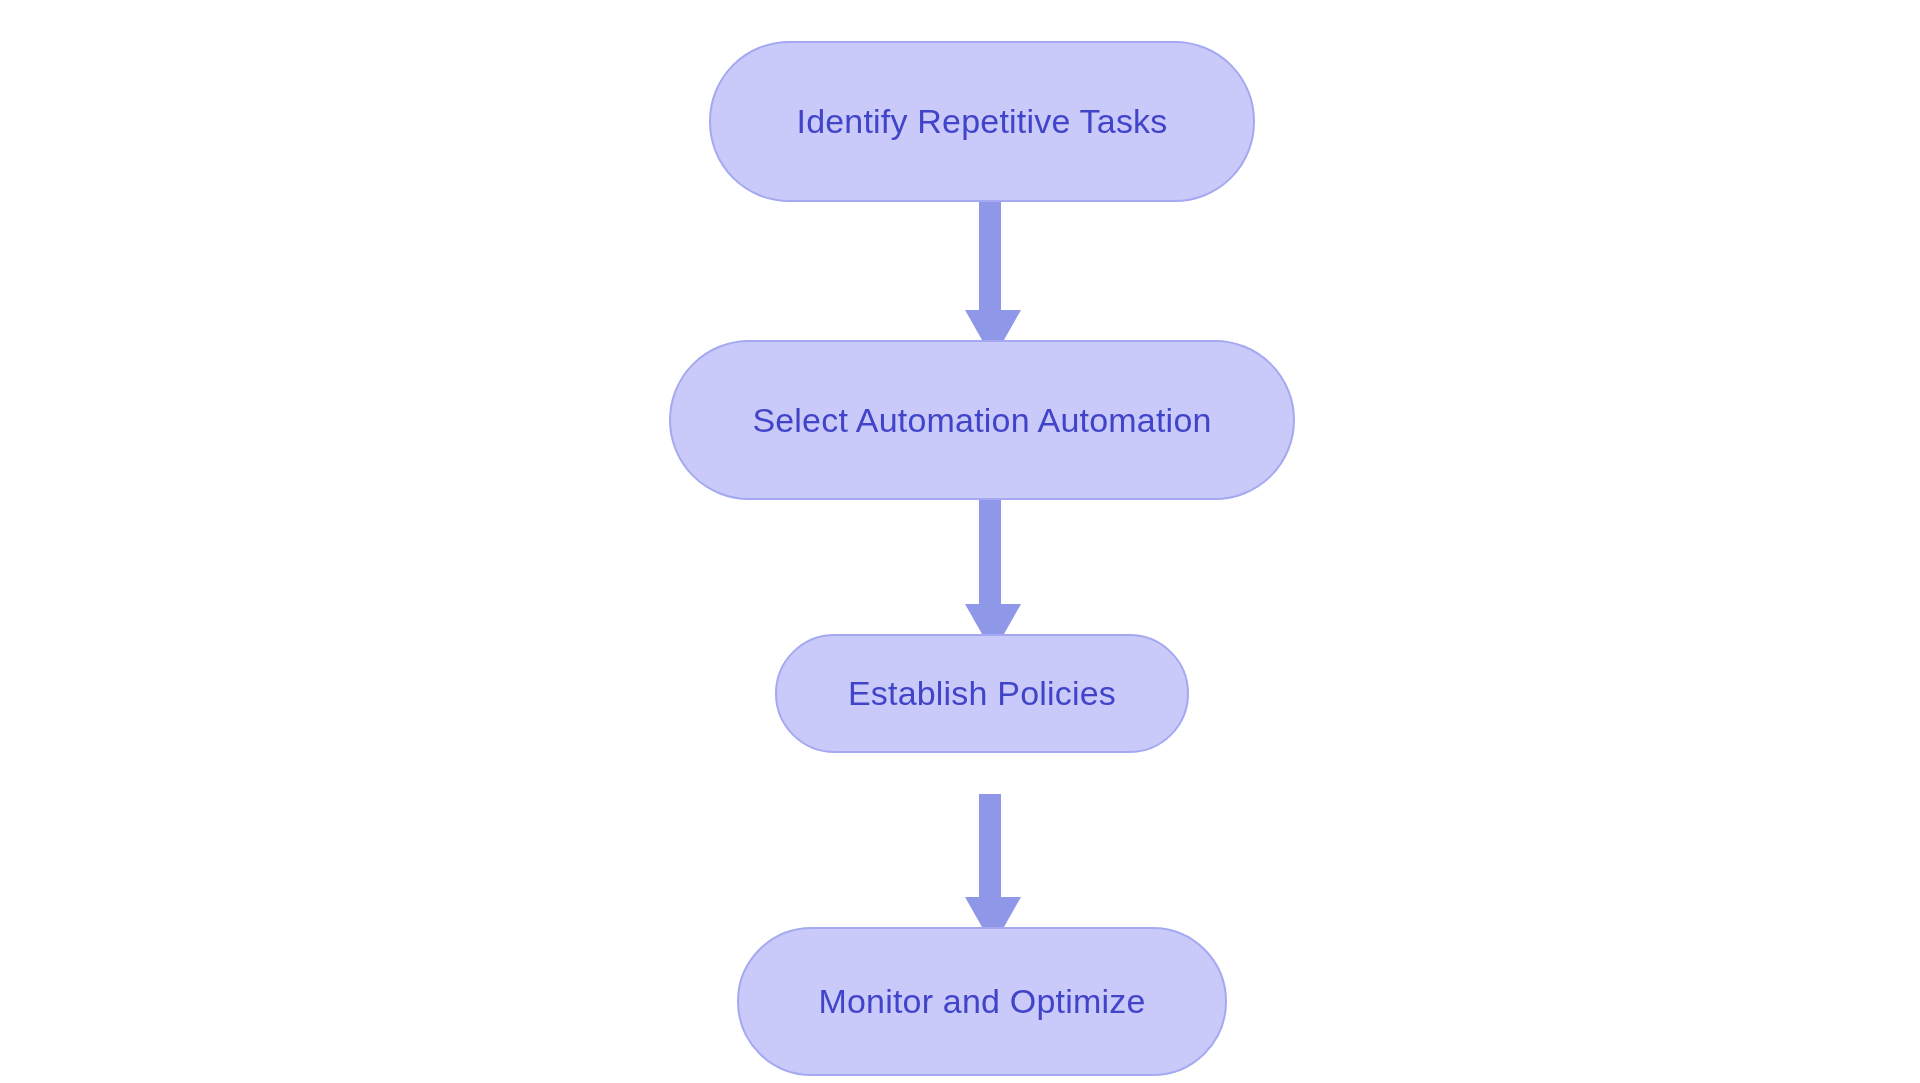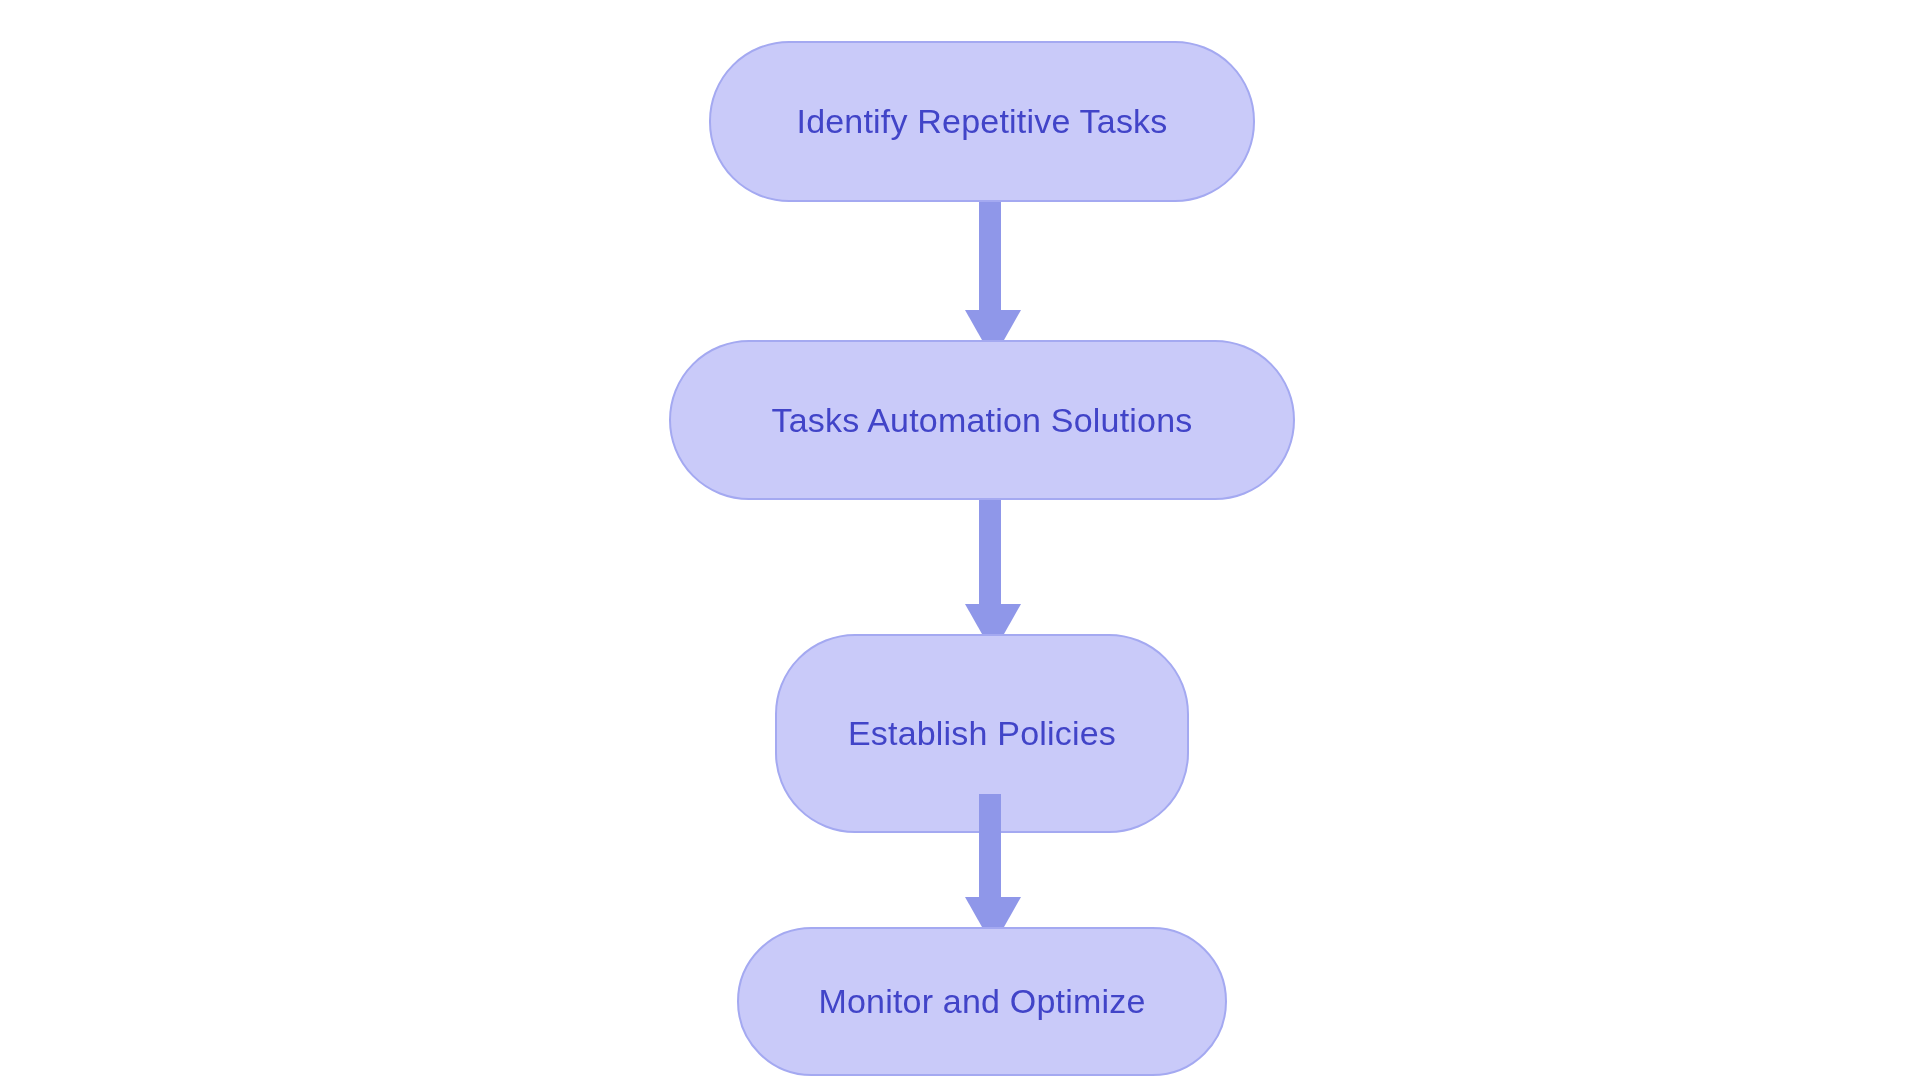--- a/index.html
+++ b/index.html
@@ -28,21 +28,21 @@
   }
   .node-label{
     color:var(--node-text);
     font-size:34px;
     font-weight:400;
     letter-spacing:0.2px;
     white-space:nowrap;
   }
   .node-1{left:687px;top:19px;width:546px;height:161px;}
   .node-2{left:647px;top:318px;width:626px;height:160px;}
-  .node-3{left:753px;top:612px;width:414px;height:199px;}
+  .node-3{left:753px;top:612px;width:414px;height:119px;}
   .node-4{left:715px;top:905px;width:490px;height:149px;}
 
   .arrow-shaft{
     position:absolute;
     left:957px;
     width:5px;
     background:var(--arrow);
   }
   .arrow-head{
     position:absolute;
@@ -65,21 +65,21 @@
 <div class="canvas">
 
   <div class="node node-1">
     <span class="node-label">Identify Repetitive Tasks</span>
   </div>
 
   <div class="arrow-shaft shaft-1"></div>
   <div class="arrow-head head-1"></div>
 
   <div class="node node-2">
-    <span class="node-label">Tasks Automation Solutions</span>
+    <span class="node-label">Select Automation Automation</span>
   </div>
 
   <div class="arrow-shaft shaft-2"></div>
   <div class="arrow-head head-2"></div>
 
   <div class="node node-3">
     <span class="node-label">Establish Policies</span>
   </div>
 
   <div class="arrow-shaft shaft-3"></div>

